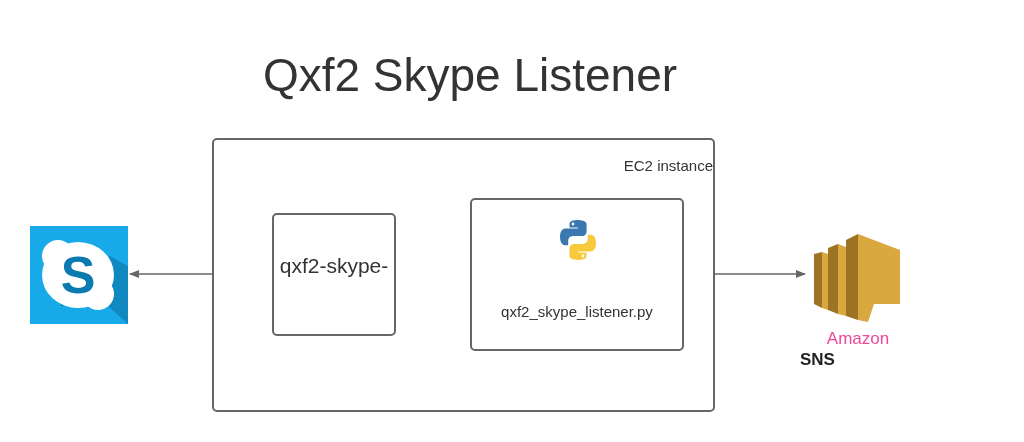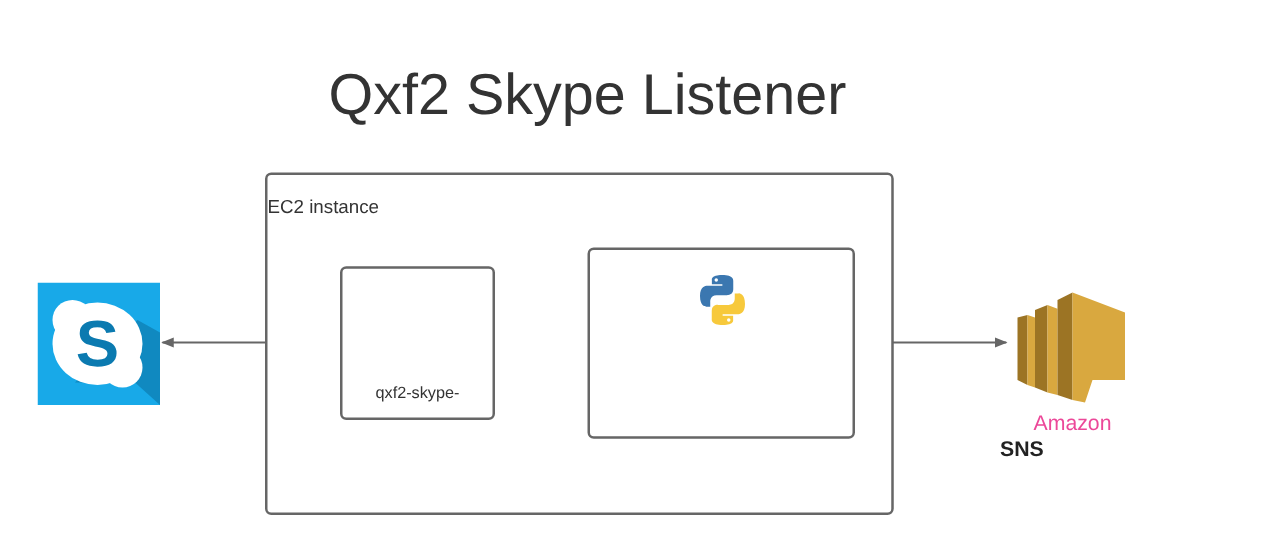--- a/index.html
+++ b/index.html
@@ -2,22 +2,22 @@
 <html><head>
 <meta charset="utf-8">
 <style>
   html, body { margin: 0; padding: 0; background: #ffffff; }
   body { width: 1024px; height: 442px; position: relative; overflow: hidden; font-family: "Liberation Sans", sans-serif; color: #333333; }
   .title { position: absolute; left: 0; width: 940px; top: 48px; text-align: center; font-size: 46px; color: #333333; }
   .box { position: absolute; border: 2px solid #666666; border-radius: 5px; box-sizing: border-box; background: #ffffff; }
   #ec2 { left: 212px; top: 138px; width: 503px; height: 274px; }
   #svc { left: 272px; top: 213px; width: 124px; height: 123px; }
   #py { left: 470px; top: 198px; width: 214px; height: 153px; }
-  .ec2-label { position: absolute; left: 0; right: 0; top: 17px; text-align: left; font-size: 15px; color: #333333; }
-  .svc-label { position: absolute; left: 0; right: 0; top: 41px; text-align: center; font-size: 13px; line-height: 20px; color: #333333; margin-top: 48px; }
+  .ec2-label { position: absolute; left: 0; right: 0; top: 17px; text-align: right; font-size: 15px; color: #333333; }
+  .svc-label { position: absolute; left: 0; right: 0; top: 41px; text-align: center; font-size: 21px; line-height: 20px; color: #333333; }
   .py-label { position: absolute; left: 0; right: 0; top: 103px; text-align: center; font-size: 15px; color: #333333; }
   .py-icon { position: absolute; left: 82px; top: 16px; width: 48px; height: 48px; }
   svg.arrows { position: absolute; left: 0; top: 0; }
   .skype { position: absolute; left: 30px; top: 226px; width: 98px; height: 98px; }
   .sns { position: absolute; left: 812px; top: 232px; width: 88px; height: 92px; }
   .sns-label1 { position: absolute; left: 800px; width: 116px; top: 329px; text-align: center; font-size: 17px; color: #ec4899; }
   .sns-label2 { position: absolute; left: 800px; width: 116px; top: 350px; text-align: left; font-size: 17px; font-weight: bold; color: #222222; }
 </style>
 </head>
 <body>
@@ -48,20 +48,21 @@
   </div>
 </div>
 
 <div class="box" id="py">
   <svg class="py-icon" viewBox="0 0 48 48">
     <path d="M23.6 4 C15 4 15.5 7.6 15.5 7.6 L15.5 11.4 L23.9 11.4 L23.9 12.6 L11.9 12.6 C11.9 12.6 6 12 6 20.8 C6 29.6 11.1 29.3 11.1 29.3 L14.2 29.3 L14.2 25.2 C14.2 25.2 14 20.1 19.2 20.1 L27.7 20.1 C27.7 20.1 32.6 20.2 32.6 15.4 L32.6 8.4 C32.6 8.4 33.3 4 23.6 4 Z" fill="#3b77b0"></path>
     <circle cx="19" cy="8" r="1.4" fill="#ffffff"></circle>
     <path d="M24.4 44 C33 44 32.5 40.4 32.5 40.4 L32.5 36.6 L24.1 36.6 L24.1 35.4 L36.1 35.4 C36.1 35.4 42 36 42 27.2 C42 18.4 36.9 18.7 36.9 18.7 L33.8 18.7 L33.8 22.8 C33.8 22.8 34 27.9 28.8 27.9 L20.3 27.9 C20.3 27.9 15.4 27.8 15.4 32.6 L15.4 39.6 C15.4 39.6 14.7 44 24.4 44 Z" fill="#f7c93c"></path>
     <circle cx="29" cy="40" r="1.4" fill="#ffffff"></circle>
   </svg>
+  <div class="py-label">qxf2_skype_listener.py</div>
 </div>
 
 <svg class="skype" viewBox="0 0 98 98">
   <rect x="0" y="0" width="98" height="98" fill="#18a9e8"></rect>
   <polygon points="30,80 78,80 98,98 98,40 80,30" fill="#0d7fb3" opacity="0.75"></polygon>
   <ellipse cx="48" cy="49" rx="36" ry="33" fill="#ffffff"></ellipse>
   <circle cx="28" cy="30" r="16" fill="#ffffff"></circle>
   <circle cx="68" cy="68" r="16" fill="#ffffff"></circle>
   <text x="48" y="67" text-anchor="middle" font-family="Liberation Sans, sans-serif" font-weight="bold" font-size="52" fill="#0b7ab0">S</text>
 </svg>

